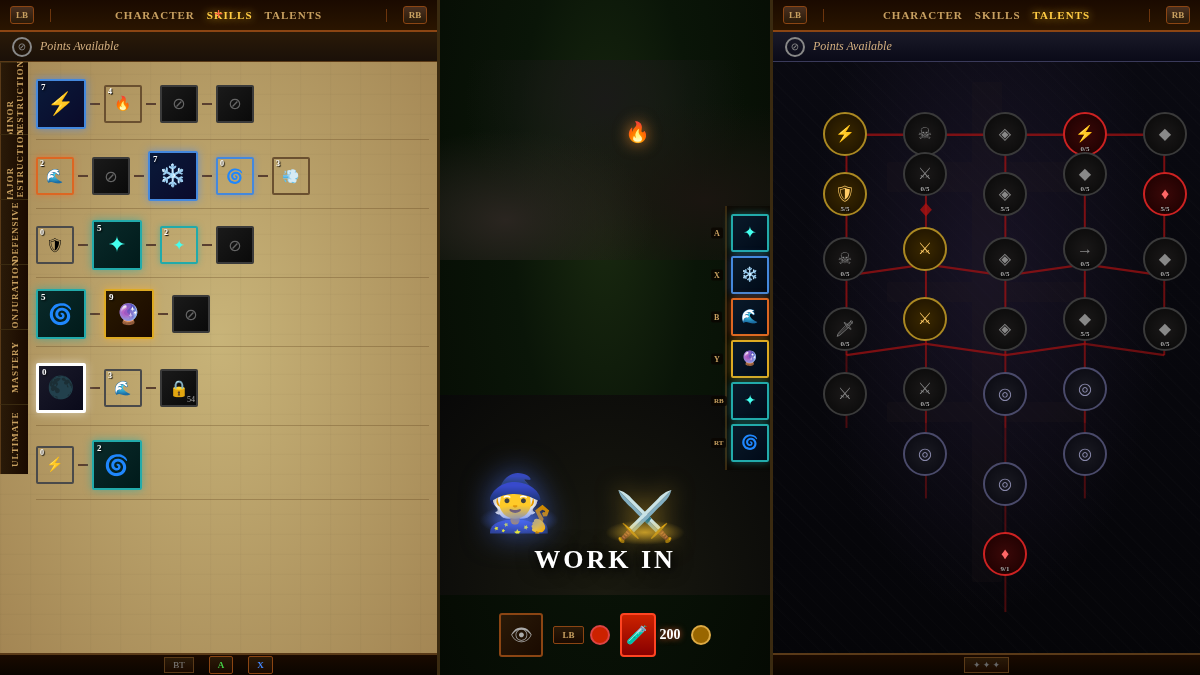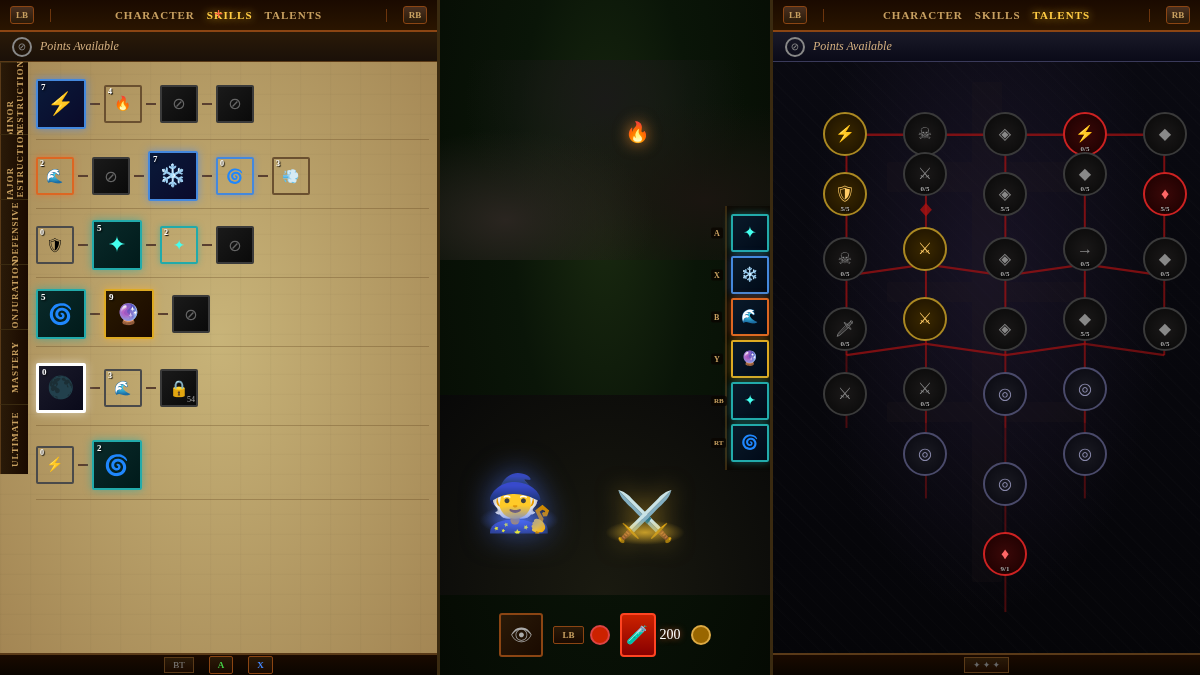--- a/index.html
+++ b/index.html
@@ -478,21 +478,21 @@
       width: 20px;
       height: 20px;
       border: 2px solid #ddaa44;
       border-radius: 50%;
       background: #996600;
     }
 
     .num-200 {
       color: #ffffff;
       font-size: 14px;
-      font-weight: normal;
+      font-weight: bold;
       text-shadow: 0 0 6px rgba(255,100,50,0.8);
     }
 
     
     .right-skill-bar {
       position: absolute;
       right: 0;
       top: 50%;
       transform: translateY(-50%);
       width: 45px;
@@ -819,20 +819,21 @@
         <div style="font-size:55px;filter:drop-shadow(0 0 15px rgba(80,120,255,0.6));color:#8899cc;">🧙</div>
         <div class="char-glow-blue"></div>
       </div>
 
       <div class="char-right">
         <div style="font-size:48px;filter:drop-shadow(0 0 12px rgba(255,200,50,0.6));color:#cc9933;">⚔️</div>
         <div class="char-glow-gold"></div>
       </div>
 
       <div class="wip-text">
+        <div>WORK IN</div>
       </div>
 
       <div class="right-skill-bar">
         <div class="skill-bar-item teal">
           <span class="btn-label">A</span>
           <span style="color:#44ffee;font-size:16px;">✦</span>
         </div>
         <div class="skill-bar-item blue">
           <span class="btn-label">X</span>
           <span style="color:#88aaff;font-size:14px;">❄️</span>

